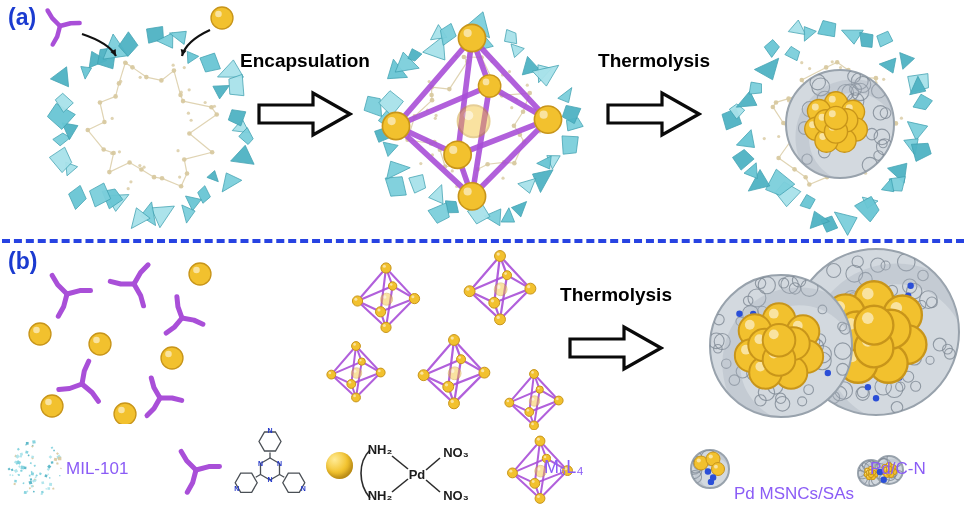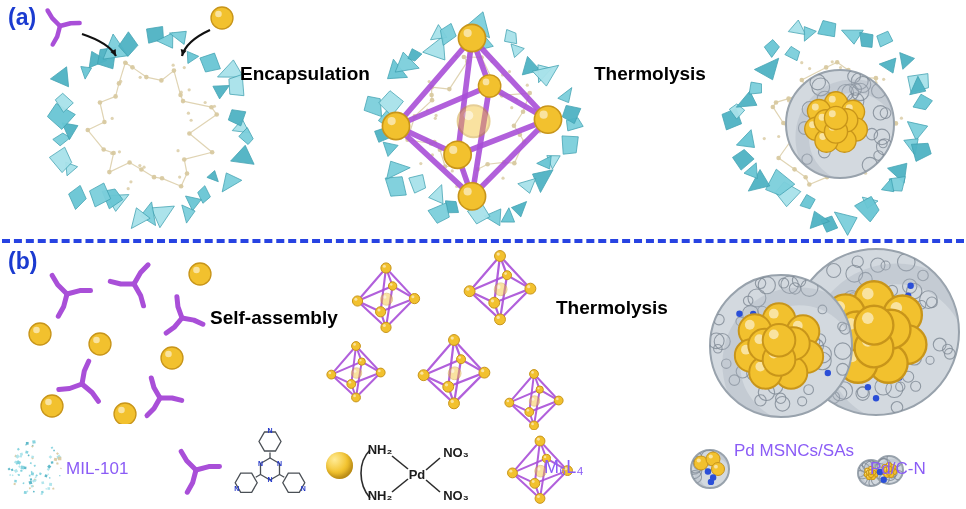--- a/index.html
+++ b/index.html
@@ -1,21 +1,21 @@
 <!DOCTYPE html>
 <html><head>
 <meta charset="utf-8">
 <style>
   *{margin:0;padding:0;box-sizing:border-box}
   body{background:#ffffff}
   .fig{position:relative;width:966px;height:509px;background:#fff;overflow:hidden;
        font-family:"Liberation Sans",sans-serif}
   .abs{position:absolute}
   .panel-label{position:absolute;left:8px;font-weight:bold;font-size:23px;color:#1b3bd0}
-  .step{position:absolute;display:flex;flex-direction:row;align-items:center;gap:18px}
+  .step{position:absolute;display:flex;flex-direction:column;align-items:center;gap:18px}
   .step-label{font-weight:bold;font-size:19px;color:#000;white-space:nowrap}
   .block-arrow polygon{fill:#fff;stroke:#0a0a0a;stroke-width:3.2;stroke-linejoin:miter}
   .divider{position:absolute;left:2px;right:2px;top:239px;border-top:4px dashed #2743e2}
   .legend-label{position:absolute;font-weight:normal;font-size:17px;color:#8b5cf6;white-space:nowrap}
   .gold-ball{position:absolute;width:27px;height:27px;border-radius:50%;
      background:radial-gradient(circle at 32% 28%,#ffeb96,#f3c430 48%,#c2921a);
      box-shadow:inset -2px -3px 4px rgba(140,95,0,.45)}
   .chem{font-family:"Liberation Sans",sans-serif;font-weight:bold;font-size:13px;fill:#1d1d1d;text-anchor:middle}
   .bond{stroke:#2c2c2c;stroke-width:1.6;fill:none}
 </style>
@@ -540,26 +540,20 @@
       <g opacity="1">
         <circle cx="103" cy="158" r="11" fill="#f2c12e" stroke="#c8951a" stroke-width="1.3199999999999998"></circle>
         <circle cx="99.48" cy="154.04" r="3.3" fill="#ffffff" opacity="0.55"></circle>
       </g>
       <g opacity="1">
         <circle cx="178" cy="18" r="11" fill="#f2c12e" stroke="#c8951a" stroke-width="1.3199999999999998"></circle>
         <circle cx="174.48" cy="14.04" r="3.3" fill="#ffffff" opacity="0.55"></circle>
       </g>
     </svg>
 
-  <div class="step" style="left:210px;top:294px;width:132px">
-    <div class="step-label">Self-assembly</div>
-    <svg class="block-arrow" width="96" height="48" viewBox="0 0 96 48">
-      <polygon points="2,15 56,15 56,3 93,24 56,45 56,33 2,33"></polygon>
-    </svg>
-  </div>
 
   <svg id="cages" class="abs" style="left:322px;top:248px" width="256" height="182">
       <line x1="64" y1="20" x2="35.5" y2="53" stroke="#a94fd8" stroke-width="2.1" stroke-linecap="round" opacity="0.9"></line>
       <line x1="64" y1="20" x2="92.5" y2="50.6" stroke="#a94fd8" stroke-width="2.1" stroke-linecap="round" opacity="0.9"></line>
       <line x1="64" y1="20" x2="58.6" y2="63.8" stroke="#a94fd8" stroke-width="2.1" stroke-linecap="round" opacity="0.9"></line>
       <line x1="64" y1="20" x2="70.6" y2="38" stroke="#a94fd8" stroke-width="2.1" stroke-linecap="round" opacity="0.9"></line>
       <line x1="64" y1="79.4" x2="35.5" y2="53" stroke="#a94fd8" stroke-width="2.1" stroke-linecap="round" opacity="0.9"></line>
       <line x1="64" y1="79.4" x2="92.5" y2="50.6" stroke="#a94fd8" stroke-width="2.1" stroke-linecap="round" opacity="0.9"></line>
       <line x1="64" y1="79.4" x2="58.6" y2="63.8" stroke="#a94fd8" stroke-width="2.1" stroke-linecap="round" opacity="0.9"></line>
       <line x1="64" y1="79.4" x2="70.6" y2="38" stroke="#a94fd8" stroke-width="2.1" stroke-linecap="round" opacity="0.9"></line>
@@ -1176,21 +1170,21 @@
         <circle cx="22.759999999999998" cy="10.48" r="2.1" fill="#ffffff" opacity="0.55"></circle>
       </g>
       <g opacity="1">
         <circle cx="30" cy="23" r="6.5" fill="#f2c12e" stroke="#c8951a" stroke-width="1"></circle>
         <circle cx="27.92" cy="20.66" r="1.95" fill="#ffffff" opacity="0.55"></circle>
       </g>
       <circle cx="19.920975547964623" cy="25.47742706665604" r="3.2" fill="#2b4fd7"></circle>
       <circle cx="22.936922858391295" cy="35.91456689130833" r="3.2" fill="#2b4fd7"></circle>
       <circle cx="25.157657863691902" cy="31.527635207531674" r="3.2" fill="#2b4fd7"></circle>
     </svg>
-  <div class="legend-label" style="left:734px;top:441px">Pd MSNCs/SAs</div>
+  <div class="legend-label" style="left:734px;top:484px">Pd MSNCs/SAs</div>
 
   <svg id="pdcn-icon" class="abs" style="left:856px;top:450px" width="48" height="42">
       <clipPath id="clip4">
         <circle cx="15" cy="23" r="13"></circle>
       </clipPath>
       <circle cx="15" cy="23" r="13" fill="#d3d9df" stroke="#98a2ac" stroke-width="2"></circle>
       <g clip-path="url(#clip4)">
         <circle cx="15.39636572618203" cy="18.029908077762705" r="7.024754206417128" fill="none" stroke="#7e8894" stroke-width="1.1" opacity="0.8"></circle>
         <circle cx="11.203859572622335" cy="15.138992718168115" r="4.794704215368256" fill="none" stroke="#7e8894" stroke-width="1.1" opacity="0.8"></circle>
         <circle cx="18.439323661219483" cy="32.67128464384427" r="5.520128140691668" fill="none" stroke="#7e8894" stroke-width="1.1" opacity="0.8"></circle>

